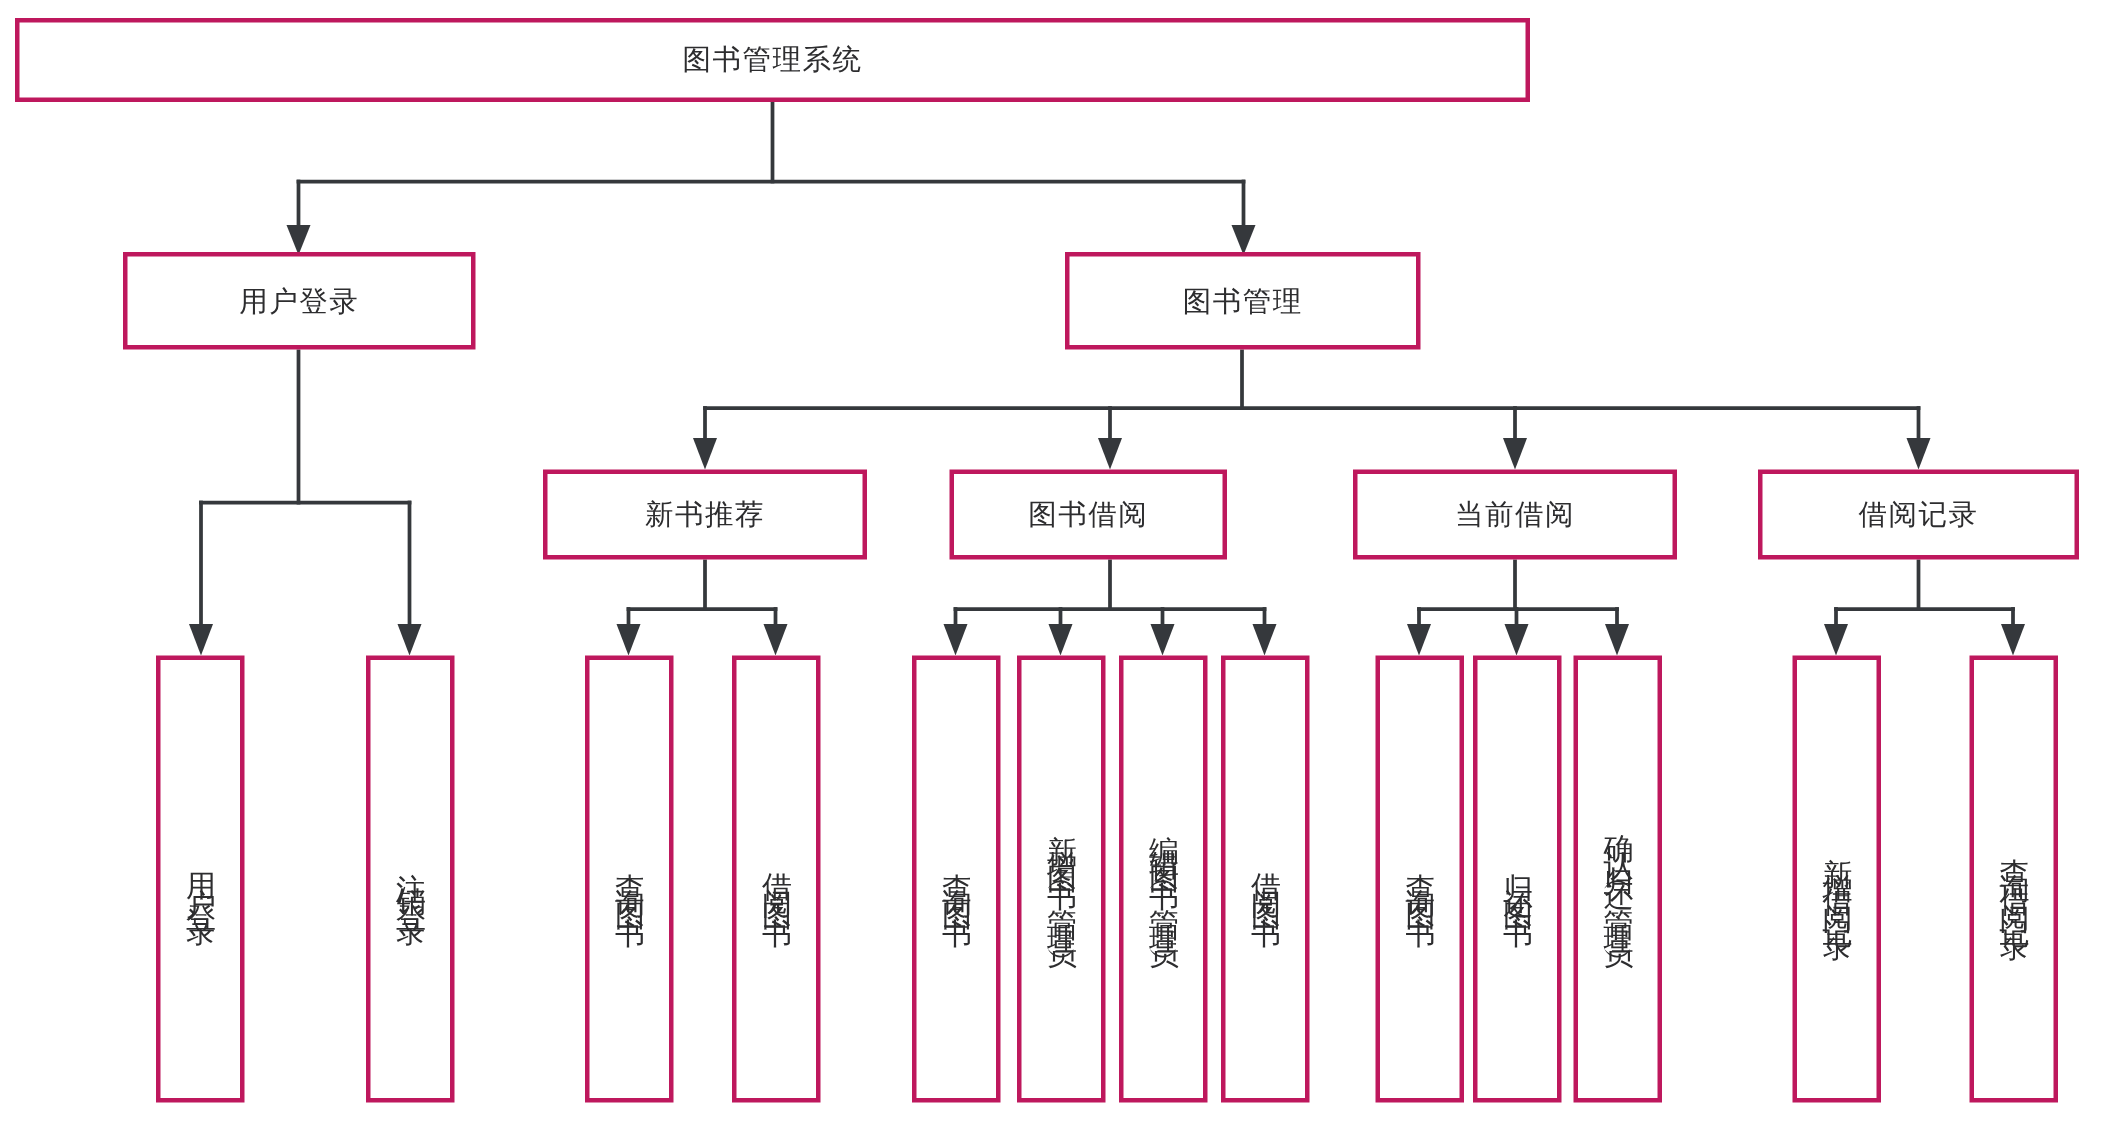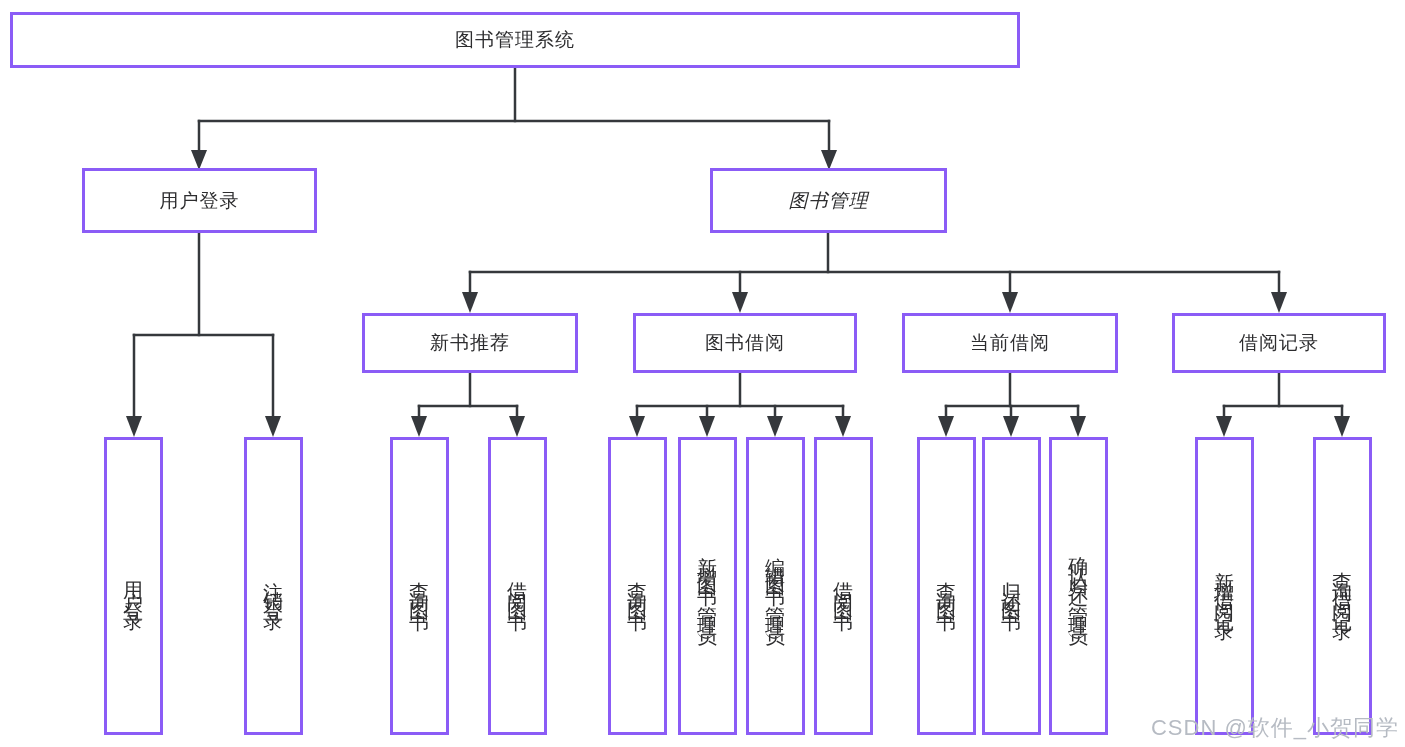--- a/index.html
+++ b/index.html
@@ -27,21 +27,21 @@
     stroke-width: 2.5;
     stroke-linecap: square;
   }
   #wires polygon {
     fill: #35383c;
   }
   .node {
     position: absolute;
     box-sizing: border-box;
     background: #ffffff;
-    border: 3px solid #8b5cf6;
+    border: 3px solid #be185d;
     display: flex;
     align-items: center;
     justify-content: center;
     color: #2d2d2f;
   }
   .node.h {
     font-size: 19px;
     letter-spacing: 1px;
   }
   .node.leaf {
@@ -142,28 +142,28 @@
     </g>
   </svg>
 
   <div class="node h" style="left:10px; top:12px; width:1010px; height:56px;">
     <span>图书管理系统</span>
   </div>
 
   <div class="node h" style="left:82px; top:168px; width:235px; height:65px;">
     <span>用户登录</span>
   </div>
-  <div class="node h" style="left:710px; top:168px; width:237px; height:65px;font-style:italic;">
+  <div class="node h" style="left:710px; top:168px; width:237px; height:65px;">
     <span>图书管理</span>
   </div>
 
   <div class="node h" style="left:362px; top:313px; width:216px; height:60px;align-items:center;">
     <span>新书推荐</span>
   </div>
-  <div class="node h" style="left:633px; top:313px; width:224px; height:60px;">
+  <div class="node h" style="left:633px; top:313px; width:185px; height:60px;">
     <span>图书借阅</span>
   </div>
   <div class="node h" style="left:902px; top:313px; width:216px; height:60px;align-items:center;">
     <span>当前借阅</span>
   </div>
   <div class="node h" style="left:1172px; top:313px; width:214px; height:60px;">
     <span>借阅记录</span>
   </div>
 
   <div class="node leaf" style="left:104px;">
@@ -203,14 +203,13 @@
     <span>确认归还（管理员）</span>
   </div>
 
   <div class="node leaf" style="left:1195px;">
     <span>新增借阅记录</span>
   </div>
   <div class="node leaf" style="left:1313px;">
     <span>查询借阅记录</span>
   </div>
 
-  <div class="watermark">CSDN @软件_小贺同学</div>
 </div>
 
 </body></html>

